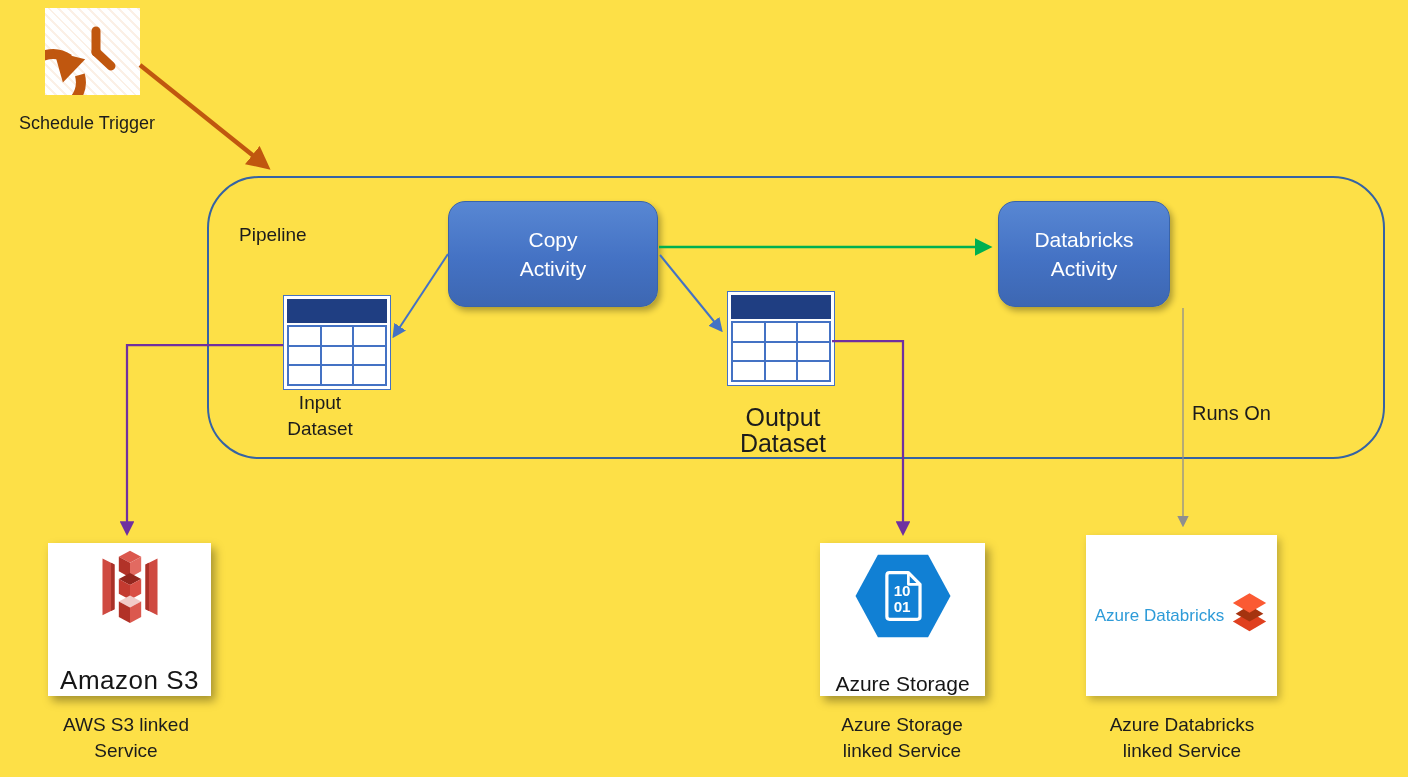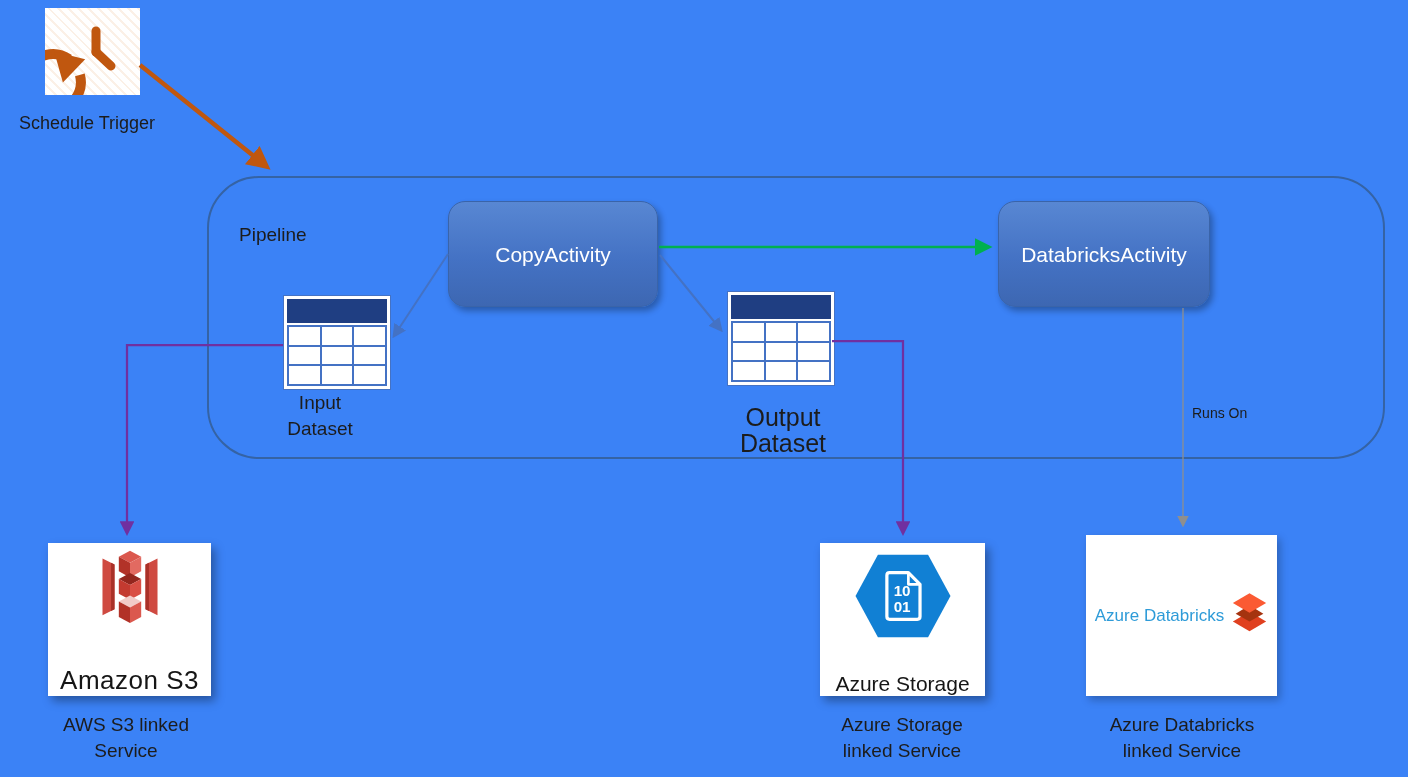--- a/index.html
+++ b/index.html
@@ -1,16 +1,16 @@
 <!DOCTYPE html>
 <html><head>
 <meta charset="utf-8">
 <style>
   html,body{margin:0;padding:0;background:#ffffff;}
-  .canvas{position:relative;width:1408px;height:777px;background:#3b82f6;overflow:hidden;
+  .canvas{position:relative;width:1408px;height:777px;background:#fde047;overflow:hidden;
           font-family:"Liberation Sans", sans-serif;color:#1a1a1a;}
   .abs{position:absolute;}
 
   
   .lbl{font-size:18px;color:#1c1c1c;line-height:23px;}
   .lbl.center{text-align:center;}
   .two-line{display:flex;flex-direction:column;align-items:center;line-height:26px;font-size:19px;justify-content:center;}
 
   
   .trigger-box{left:45px;top:8px;width:95px;height:87px;
@@ -19,38 +19,38 @@
 
   
   .pipeline-box{left:207px;top:176px;width:1178px;height:283px;border:2px solid #3563A4;
      border-radius:52px;background:transparent;box-sizing:border-box;}
   .pipeline-label{left:239px;top:187px;font-size:19px;margin-top:36px;}
 
   
   .activity{width:210px;height:106px;border-radius:17px;
      background:linear-gradient(180deg,#5887d3 0%,#4472c4 55%,#3d67b2 100%);
      border:1px solid #3a64a9;box-shadow:3px 4px 6px rgba(0,0,0,0.30);
-     display:flex;flex-direction:row;align-items:center;justify-content:center;
+     display:flex;flex-direction:column;align-items:center;justify-content:center;
      color:#ffffff;font-size:21px;line-height:29px;box-sizing:border-box;}
   .copy-activity{left:448px;top:201px;}
-  .databricks-activity{left:998px;top:201px;width:212px;}
+  .databricks-activity{left:998px;top:201px;width:172px;}
 
   
   .ds-table{width:108px;height:95px;background:#ffffff;border:1.5px solid #4472C4;
      padding:3px;display:flex;flex-direction:column;gap:2px;box-sizing:border-box;}
   .ds-header{height:24px;background:#1f3e82;}
   .ds-grid{flex:1;display:grid;grid-template-columns:repeat(3,1fr);grid-template-rows:repeat(3,1fr);
      gap:2px;background:#4472C4;border:2px solid #4472C4;}
   .ds-grid div{background:#ffffff;}
   .input-table{left:283px;top:295px;}
   .output-table{left:727px;top:291px;}
   .input-label{left:250px;top:390px;width:140px;font-size:19px;}
   .output-label{left:713px;top:404px;width:140px;font-size:25px;}
 
-  .runs-on{left:1192px;top:402px;font-size:14px;}
+  .runs-on{left:1192px;top:402px;font-size:20px;}
 
   
   .card{background:#ffffff;box-shadow:4px 5px 9px rgba(0,0,0,0.35);
      display:flex;flex-direction:column;align-items:center;box-sizing:border-box;gap:28px;}
   .s3-card{left:48px;top:543px;width:163px;height:153px;padding-top:6px;}
   .s3-title{font-size:26px;color:#161616;margin-top:2px;letter-spacing:0.5px;}
   .storage-card{left:820px;top:543px;width:165px;height:153px;padding-top:10px;}
   .storage-title{font-size:21px;color:#161616;margin-top:5px;}
   .databricks-card{left:1086px;top:535px;width:191px;height:161px;
      flex-direction:row;justify-content:center;align-items:center;gap:7px;

